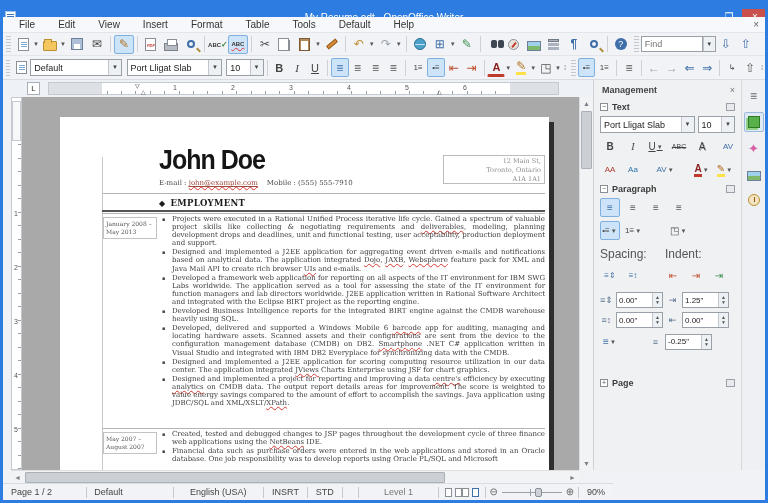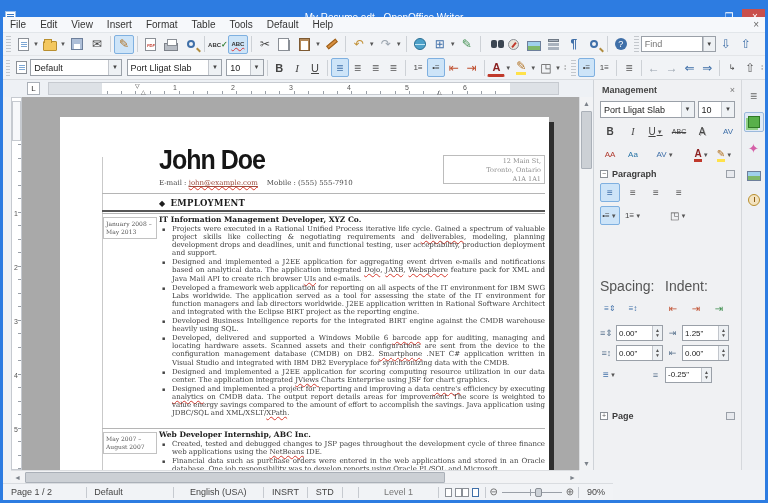--- a/index.html
+++ b/index.html
@@ -9,21 +9,21 @@
   
   .titlebar{position:absolute;left:-3px;top:0;width:768px;height:35px;background:#2d7ce1;display:flex;align-items:center;}
   .titlebar .appicon{width:11px;height:13px;background:#fff;border:1px solid #9cc0ea;margin-left:5px;position:relative;}
   .titlebar .appicon::before{content:"";position:absolute;left:1px;top:2px;width:7px;height:1px;background:#3a78c2;box-shadow:0 2px 0 #3a78c2,0 4px 0 #3a78c2,0 6px 0 #3a78c2;}
   .title-text{position:absolute;left:0;right:0;text-align:center;color:#fff;font-size:10px;line-height:17px;}
   .winbtns{margin-left:auto;display:flex;height:17px;}
   .wb{width:26px;height:17px;color:#fff;font-size:10px;line-height:15px;text-align:center;cursor:default;}
   .wb.close{background:#c9504c;}
   
   .menubar{position:absolute;left:0;top:17px;width:762px;height:16px;background:#f6f8fb;border-bottom:1px solid #e2e6ea;display:flex;align-items:center;font-size:10px;color:#333;}
-  .menubar .mi{padding:0 7px;line-height:16px;}
+  .menubar .mi{padding:0 7px;line-height:16px;margin-left:9px;}
   .menubar .mclose{margin-left:auto;margin-right:6px;color:#666;font-size:10px;}
   
   .tb{position:absolute;left:0;width:762px;background:#f1f3f6;display:flex;align-items:center;}
   .tb1{top:33px;height:23px;border-bottom:1px solid #e3e5e8;}
   .tb2{top:56px;height:24px;border-bottom:1px solid #d9dce0;}
   .grip{width:5px;height:16px;margin:0 2px 0 3px;background:repeating-linear-gradient(0deg,#c3c7cc 0 1px,transparent 1px 3px);}
   .tbtn{width:20px;height:19px;border:1px solid transparent;border-radius:2px;display:flex;align-items:center;justify-content:center;position:relative;font-size:11px;color:#444;}
   .tbtn.hl{background:#cde4f8;border-color:#7fb0e0;}
   .caret{font-size:6px;color:#555;margin:0 1px 0 0;}
   .sep{width:1px;height:16px;background:#cdd1d6;margin:0 3px;}
@@ -105,21 +105,21 @@
   .panel{position:absolute;left:590px;top:80px;width:148px;height:390px;background:#f0f1f3;border-left:1px solid #cfd3d8;font-size:9px;color:#333;}
   .phead{display:flex;align-items:center;padding:5px 6px 4px 8px;font-weight:bold;color:#444;}
   .phead .x{margin-left:auto;color:#777;font-weight:normal;}
   .psec{display:flex;align-items:center;padding:3px 6px 2px 6px;font-weight:bold;color:#3c3c3c;}
   .colbox{width:8px;height:8px;border:1px solid #8a8f96;background:#fff;font-size:7px;line-height:6px;text-align:center;margin-right:4px;color:#555;font-weight:normal;}
   .launch{margin-left:auto;width:9px;height:8px;border:1px solid #9aa0a8;background:#e8eaee;}
   .prow{display:flex;align-items:center;padding:2px 6px;gap:3px;}
   .pbtn{height:19px;min-width:20px;border:1px solid transparent;border-radius:2px;display:flex;align-items:center;justify-content:center;font-size:10px;color:#444;padding:0 1px;}
   .pbtn.hl{background:#cde4f8;border-color:#7fb0e0;}
   .pbtn .caret{margin-left:1px;}
-  .plabel{font-size:14px;color:#555;padding:1px 0;margin-top:46px;}
+  .plabel{font-size:12px;color:#555;padding:1px 0;}
   .spin{display:flex;align-items:center;height:16px;border:1px solid #9aa0a8;background:#fff;width:47px;}
   .spin .sval{flex:1;font-size:8px;padding:0 2px;color:#222;}
   .spin .sarr{width:10px;height:100%;border-left:1px solid #c2c6cc;background:#eef1f4;display:flex;flex-direction:column;align-items:center;justify-content:center;font-size:5px;color:#555;line-height:5px;}
   .mini{font-size:9px;color:#5a748f;width:13px;text-align:center;}
   
   .tabstrip{position:absolute;left:738px;top:80px;width:24px;height:390px;background:#eef0f3;border-left:1px solid #d5d8dc;display:flex;flex-direction:column;align-items:center;}
   .tsb{width:20px;height:20px;margin-top:6px;border:1px solid transparent;border-radius:2px;display:flex;align-items:center;justify-content:center;font-size:12px;}
   .tsb.active{background:#dfe9f5;border-color:#9bb9dc;}
   .cube{width:12px;height:12px;background:#58b04a;border:1px solid #2f7a26;box-shadow:-2px 2px 0 #8fd086;}
   .star{color:#d560a8;font-size:13px;}
@@ -409,40 +409,38 @@
         <span class="diam">◆</span><span>EMPLOYMENT</span>
       </div>
       <div class="hline2"></div>
 
       <div class="jobrow" style="top:96px;height:213px">
         <div class="datebox">
           <div>January 2008 –</div>
           <div>May 2013</div>
         </div>
         <div class="jobbody">
-          <div class="jobtitle">IT Information Management Developer, XYZ Co.</div>
           <ul class="blist">
             <li>Projects were executed in a Rational Unified Process iterative life cycle. Gained a spectrum of valuable project skills like collecting &amp; negotiating requirements and <span class="sp">deliverables</span>, modeling, planning development drops and deadlines, unit and functional testing, user acceptability, production deployment and support.</li>
             <li>Designed and implemented a J2EE application for aggregating event driven e-mails and notifications based on analytical data. The application integrated <span class="sp">Dojo</span>, <span class="sp">JAXB</span>, <span class="sp">Websphere</span> feature pack for XML and Java Mail API to create rich browser <span class="sp">UIs</span> and e-mails.</li>
             <li>Developed a framework web application for reporting on all aspects of the IT environment for IBM SWG Labs worldwide. The application served as a tool for assessing the state of the IT environment for function managers and lab directors worldwide. J2EE application written in Rational Software Architect and integrated with the Eclipse BIRT project as the reporting engine.</li>
             <li>Developed Business Intelligence reports for the integrated BIRT engine against the CMDB warehouse heavily using SQL.</li>
             <li>Developed, delivered and supported a Windows Mobile 6 <span class="sp">barcode</span> app for auditing, managing and locating hardware assets. Scanned assets and their configurations are sent from the device to the configuration management database (CMDB) on DB2. <span class="sp">Smartphone</span> .NET C# application written in Visual Studio and integrated with IBM DB2 Everyplace for synchronizing data with the CMDB.</li>
             <li>Designed and implemented a J2EE application for scoring computing resource utilization in our data center. The application integrated <span class="sp">JViews</span> Charts Enterprise using JSF for chart graphics.</li>
             <li>Designed and implemented a project for reporting and improving a data <span class="sp">centre's</span> efficiency by executing <span class="sp">analytics</span> on CMDB data. The output report details areas for improvement. The score is weighted to value energy savings compared to the amount of effort to accomplish the savings. Java application using JDBC/SQL and XML/XSLT/<span class="sp">XPath</span>.</li>
           </ul>
         </div>
       </div>
 
       <div class="jobrow" style="top:311px;height:80px">
         <div class="datebox">
           <div>May 2007 –</div>
           <div>August 2007</div>
         </div>
         <div class="jobbody">
-          <div class="jobtitle">Web Developer Internship, ABC Inc.</div>
           <ul class="blist">
             <li>Created, tested and debugged changes to JSP pages throughout the development cycle of three finance web applications using the <span class="sp">NetBeans</span> IDE.</li>
             <li>Financial data such as purchase orders were entered in the web applications and stored in an Oracle database. One job responsibility was to develop reports using Oracle PL/SQL and Microsoft</li>
           </ul>
         </div>
       </div>
     </div>
   </div>
 
   <div class="vscroll">
@@ -456,20 +454,25 @@
     <span class="hthumb"></span>
     <span class="sbtn" style="left:555px;top:0">►</span>
   </div>
 
   <div class="panel">
     <div class="phead">
       <span>Management</span>
       <span class="x">×</span>
     </div>
 
+    <div class="psec">
+      <span class="colbox">−</span>
+      <span>Text</span>
+      <span class="launch"></span>
+    </div>
     <div class="prow">
       <span class="combo" style="width:96px">
           <span class="cval">Port Lligat Slab</span>
           <span class="cdd">▼</span>
         </span>
       <span class="combo" style="width:38px">
           <span class="cval">10</span>
           <span class="cdd">▼</span>
         </span>
     </div>

